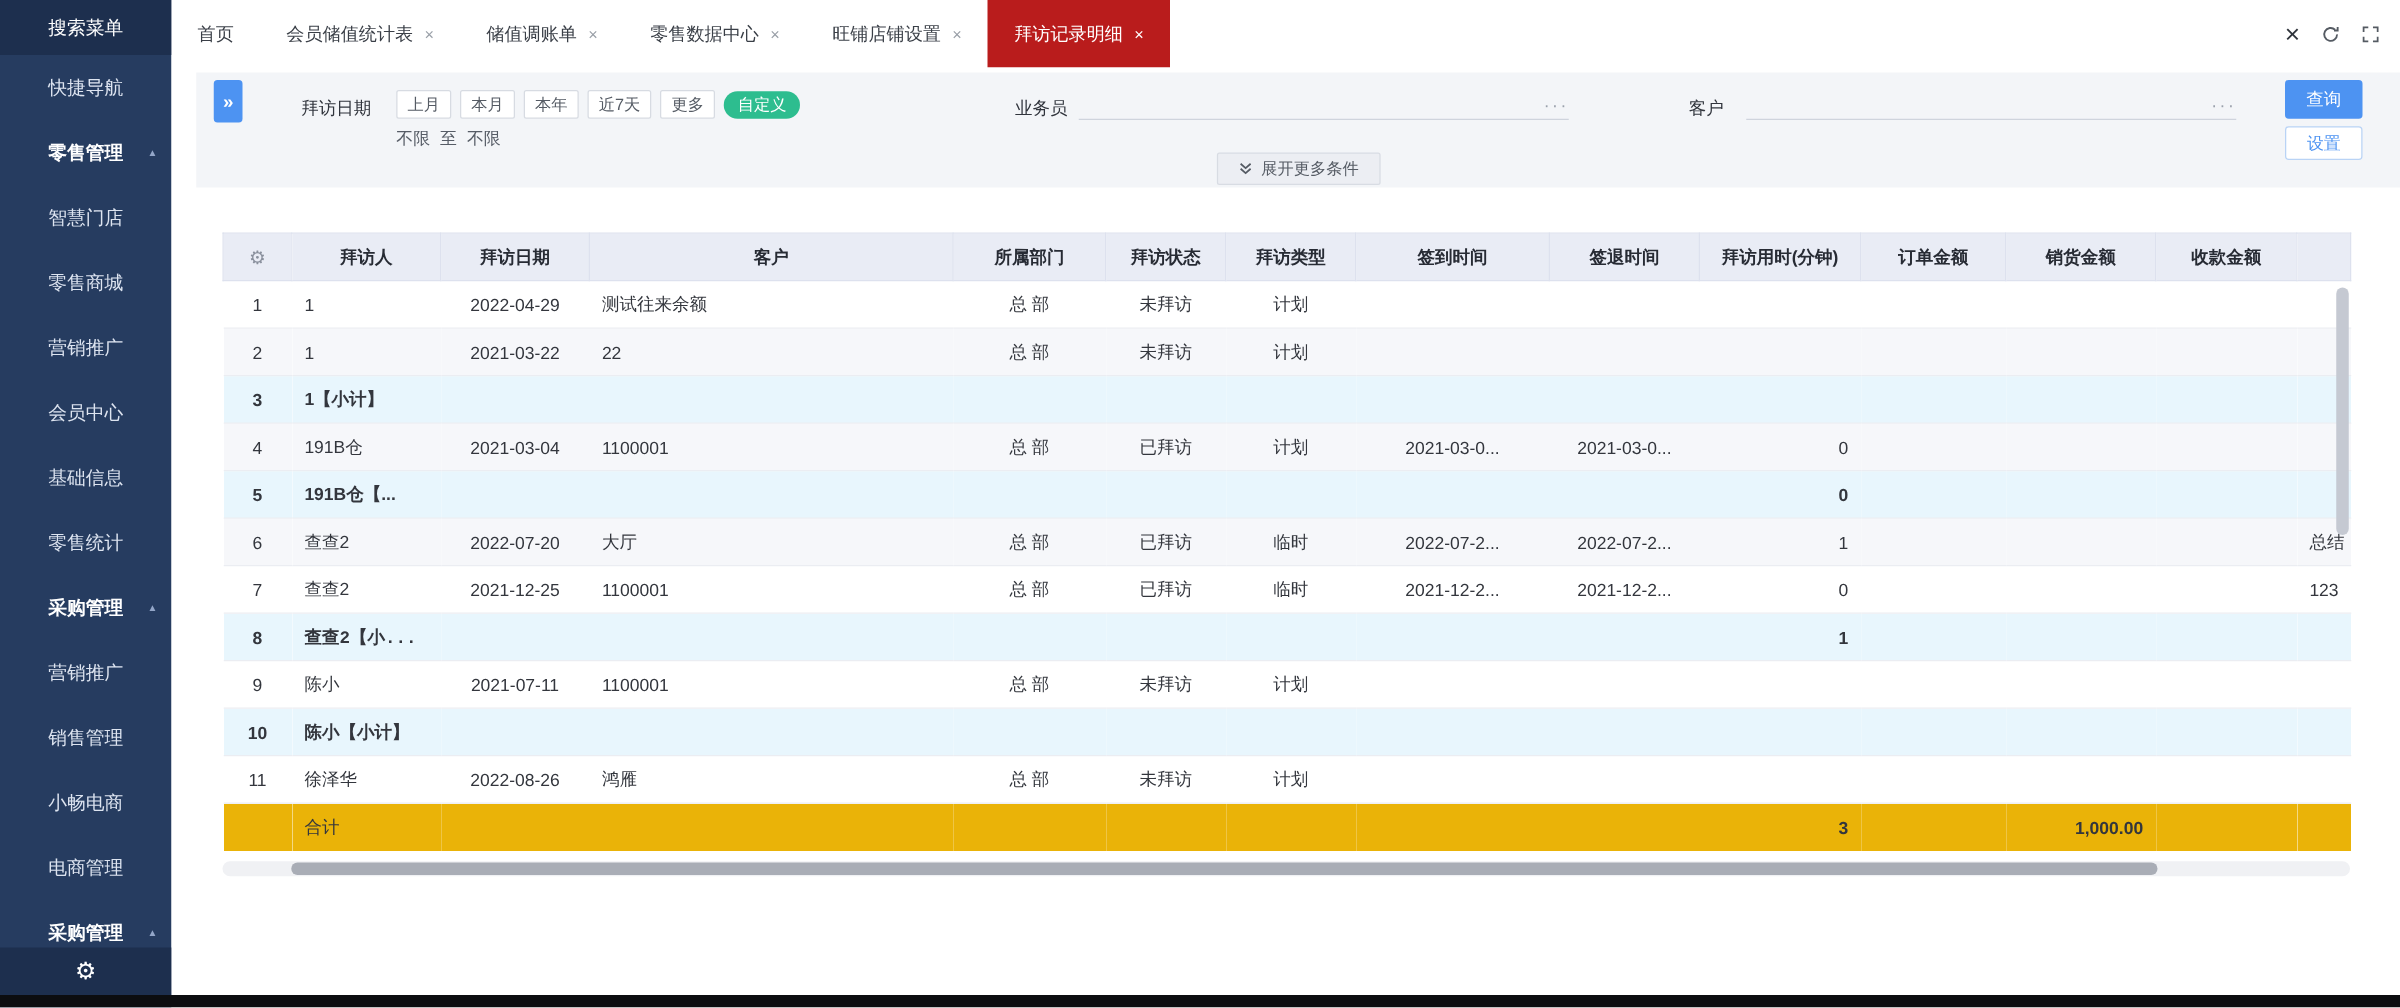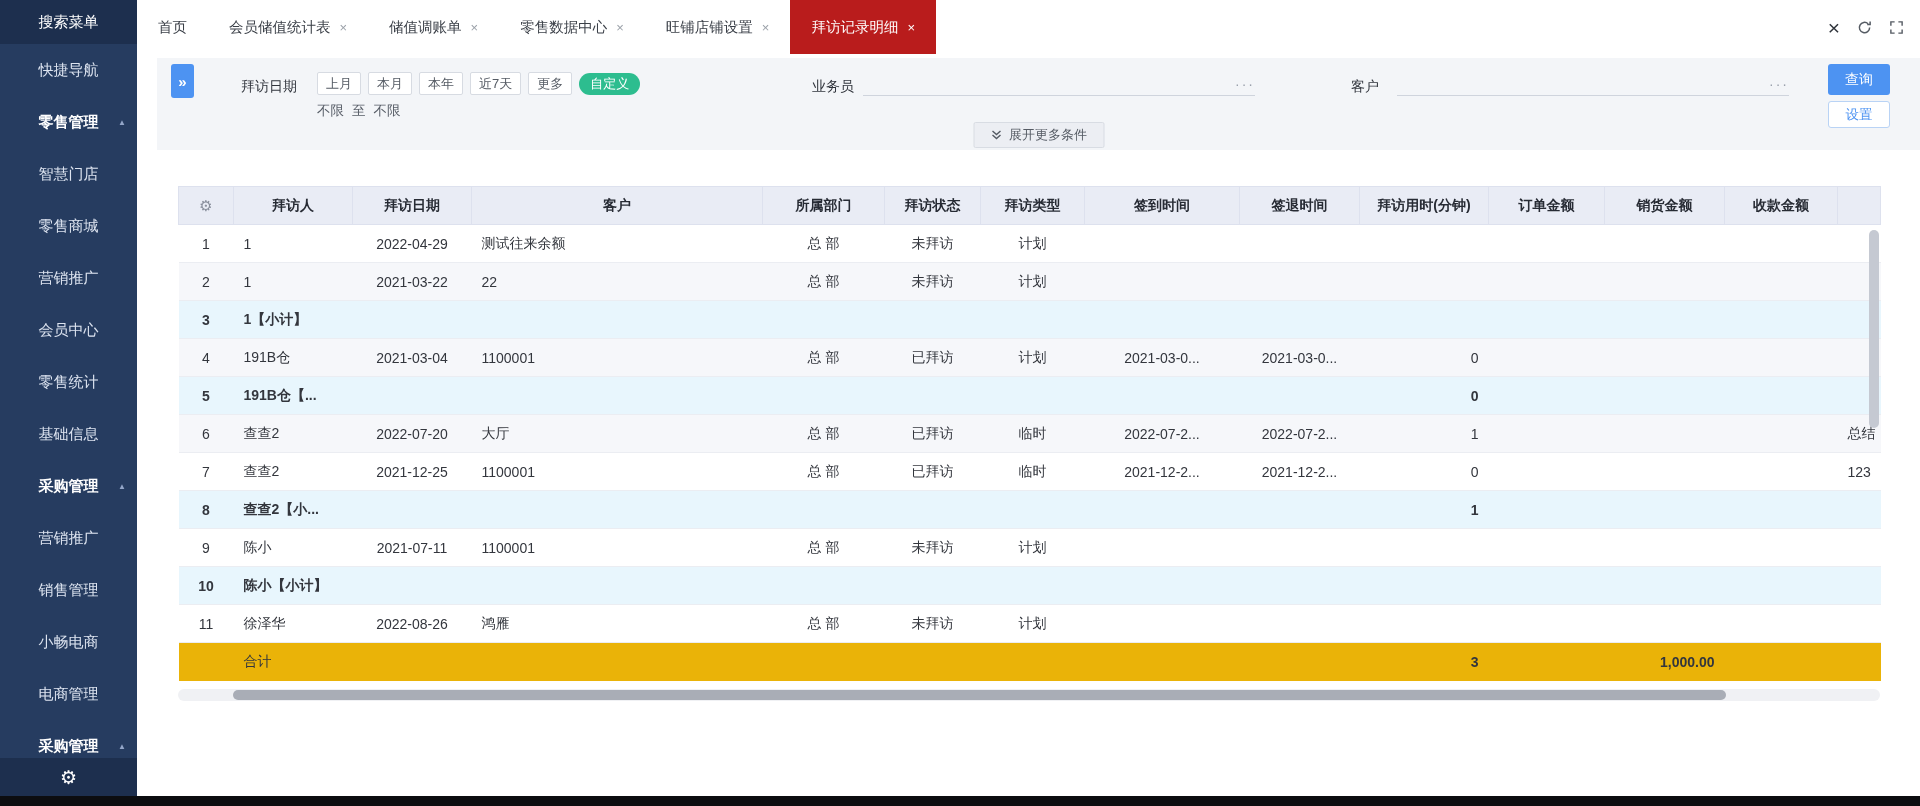--- a/index.html
+++ b/index.html
@@ -99,24 +99,24 @@
         <div class="side-item">
           <span>零售商城</span>
         </div>
         <div class="side-item">
           <span>营销推广</span>
         </div>
         <div class="side-item">
           <span>会员中心</span>
         </div>
         <div class="side-item">
+          <span>基础信息</span>
+        </div>
+        <div class="side-item">
           <span>零售统计</span>
-        </div>
-        <div class="side-item">
-          <span>基础信息</span>
         </div>
         <div class="side-item section">
           <span>采购管理</span>
           <span class="tri">▲</span>
         </div>
         <div class="side-item">
           <span>营销推广</span>
         </div>
         <div class="side-item">
           <span>销售管理</span>
@@ -366,21 +366,21 @@
               <td style="text-align: center;">2021-12-2...</td>
               <td style="text-align: center;">2021-12-2...</td>
               <td style="text-align: right;">0</td>
               <td style="text-align: right;"></td>
               <td style="text-align: right;"></td>
               <td style="text-align: right;"></td>
               <td style="text-align: left;">123</td>
             </tr>
             <tr class="subtotal">
               <td class="num">8</td>
-              <td style="text-align: left;">查查2【小...</td>
+              <td style="text-align: left; font-family: Liberation Mono, monospace;">查查2【小...</td>
               <td style="text-align: center;"></td>
               <td style="text-align: left;"></td>
               <td style="text-align: center;"></td>
               <td style="text-align: center;"></td>
               <td style="text-align: center;"></td>
               <td style="text-align: center;"></td>
               <td style="text-align: center;"></td>
               <td style="text-align: right;">1</td>
               <td style="text-align: right;"></td>
               <td style="text-align: right;"></td>

